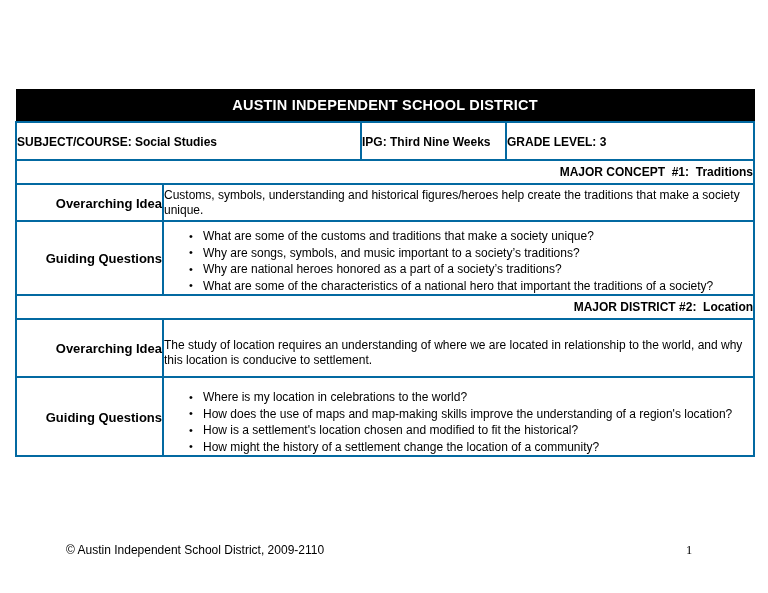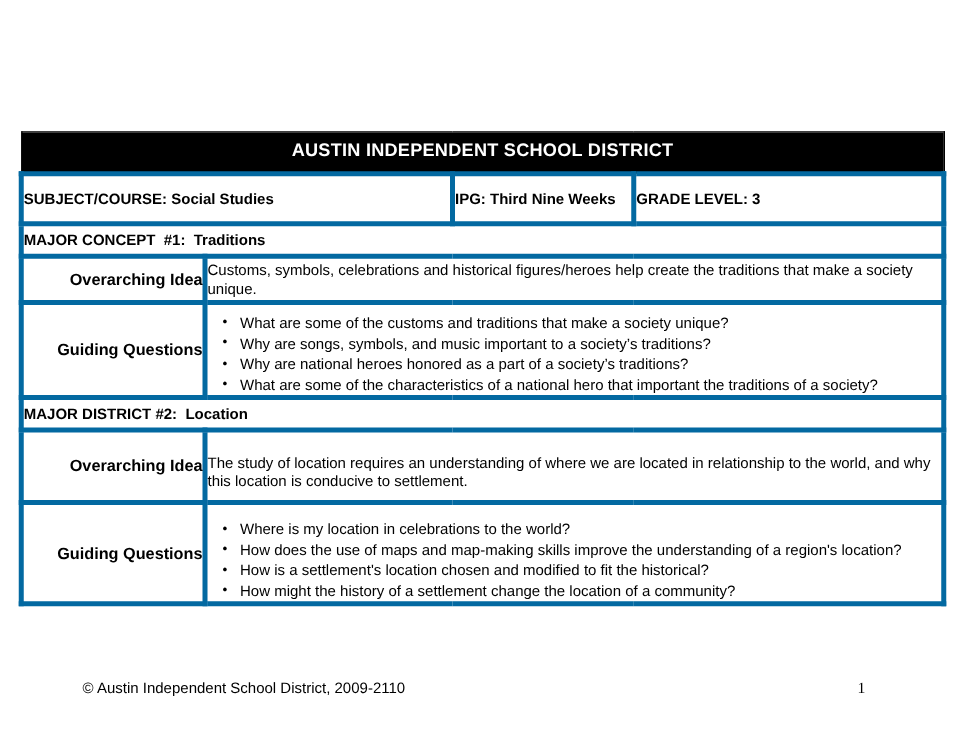--- a/index.html
+++ b/index.html
@@ -18,28 +18,28 @@
   .page {
     position: relative;
     width: 768px;
     height: 593px;
     box-sizing: border-box;
   }
 
   .doc-table {
     position: absolute;
     left: 15px;
-    top: 105px;
+    top: 89px;
     width: 738px;
     border-collapse: collapse;
     table-layout: fixed;
   }
 
   .doc-table td {
-    border: 4px solid #0369a1;
+    border: 2px solid #0369a1;
     vertical-align: middle;
     padding: 0;
   }
 
   
   .banner-cell {
     background: #000000;
     border: 1px solid #000000 !important;
     height: 31px;
     text-align: center;
@@ -58,21 +58,21 @@
     padding: 0 8px;
   }
   .info-text {
     font-size: 12px;
     font-weight: bold;
   }
 
   
   .concept-cell {
     height: 22px;
-    text-align: left;
+    text-align: right;
   }
   .concept-text {
     font-size: 12px;
     font-weight: bold;
     line-height: 22px;
     white-space: pre;
   }
 
   
   .label-cell {
@@ -96,20 +96,21 @@
 
   .bullets {
     margin: 0;
     padding: 0 0 0 26px;
     list-style: none;
   }
   .bullets li {
     font-size: 12px;
     line-height: 16.5px;
     position: relative;
+    margin-left: 13px;
   }
   .bullets li::before {
     content: "\2022";
     position: absolute;
     left: -14px;
     top: -0.5px;
     font-size: 11px;
   }
 
   .row-idea-1 { height: 37px; }
@@ -182,21 +183,21 @@
         <td class="concept-cell" colspan="4">
           <span class="concept-text">MAJOR CONCEPT  #1:  Traditions</span>
         </td>
       </tr>
 
       <tr class="row-idea-1">
         <td class="label-cell">
           <span class="label-text">Overarching Idea</span>
         </td>
         <td class="body-cell" colspan="3">
-          <div class="body-text">Customs, symbols, celebrations and historical figures/heroes help create the traditions that make a society unique.</div>
+          <div class="body-text">Customs, symbols, understanding and historical figures/heroes help create the traditions that make a society unique.</div>
         </td>
       </tr>
 
       <tr class="row-q-1">
         <td class="label-cell">
           <span class="label-text">Guiding Questions</span>
         </td>
         <td class="body-cell" colspan="3">
           <ul class="bullets">
             <li>What are some of the customs and traditions that make a society unique?</li>

